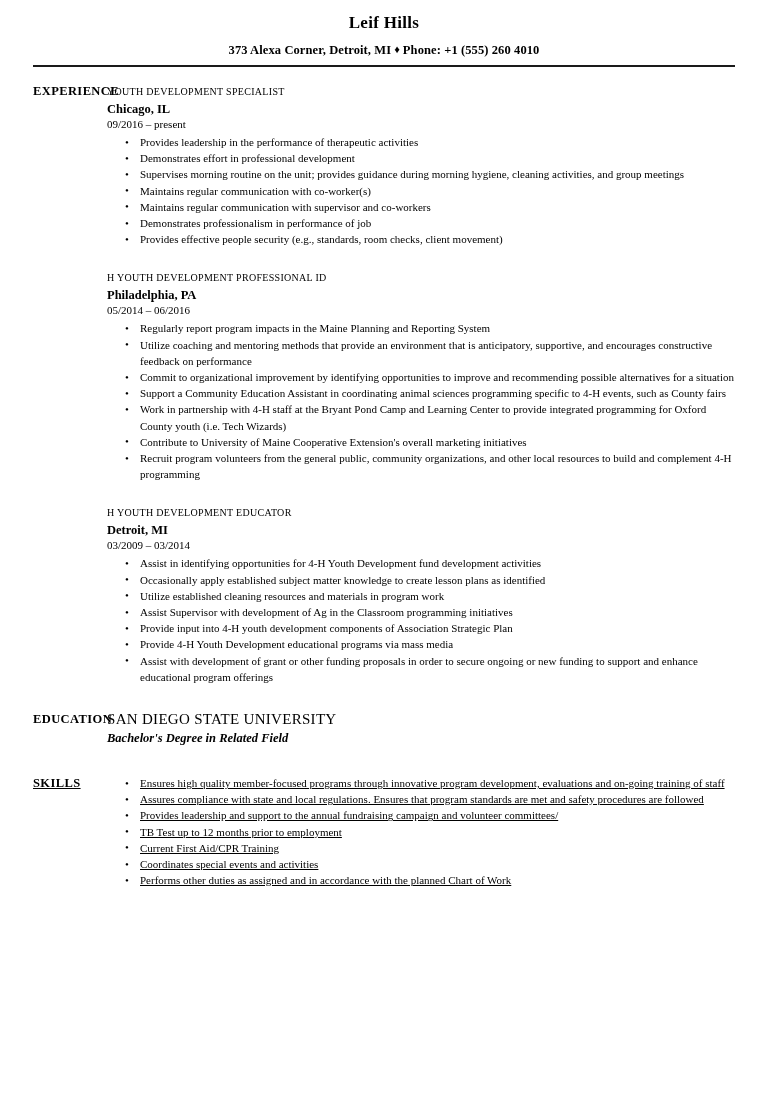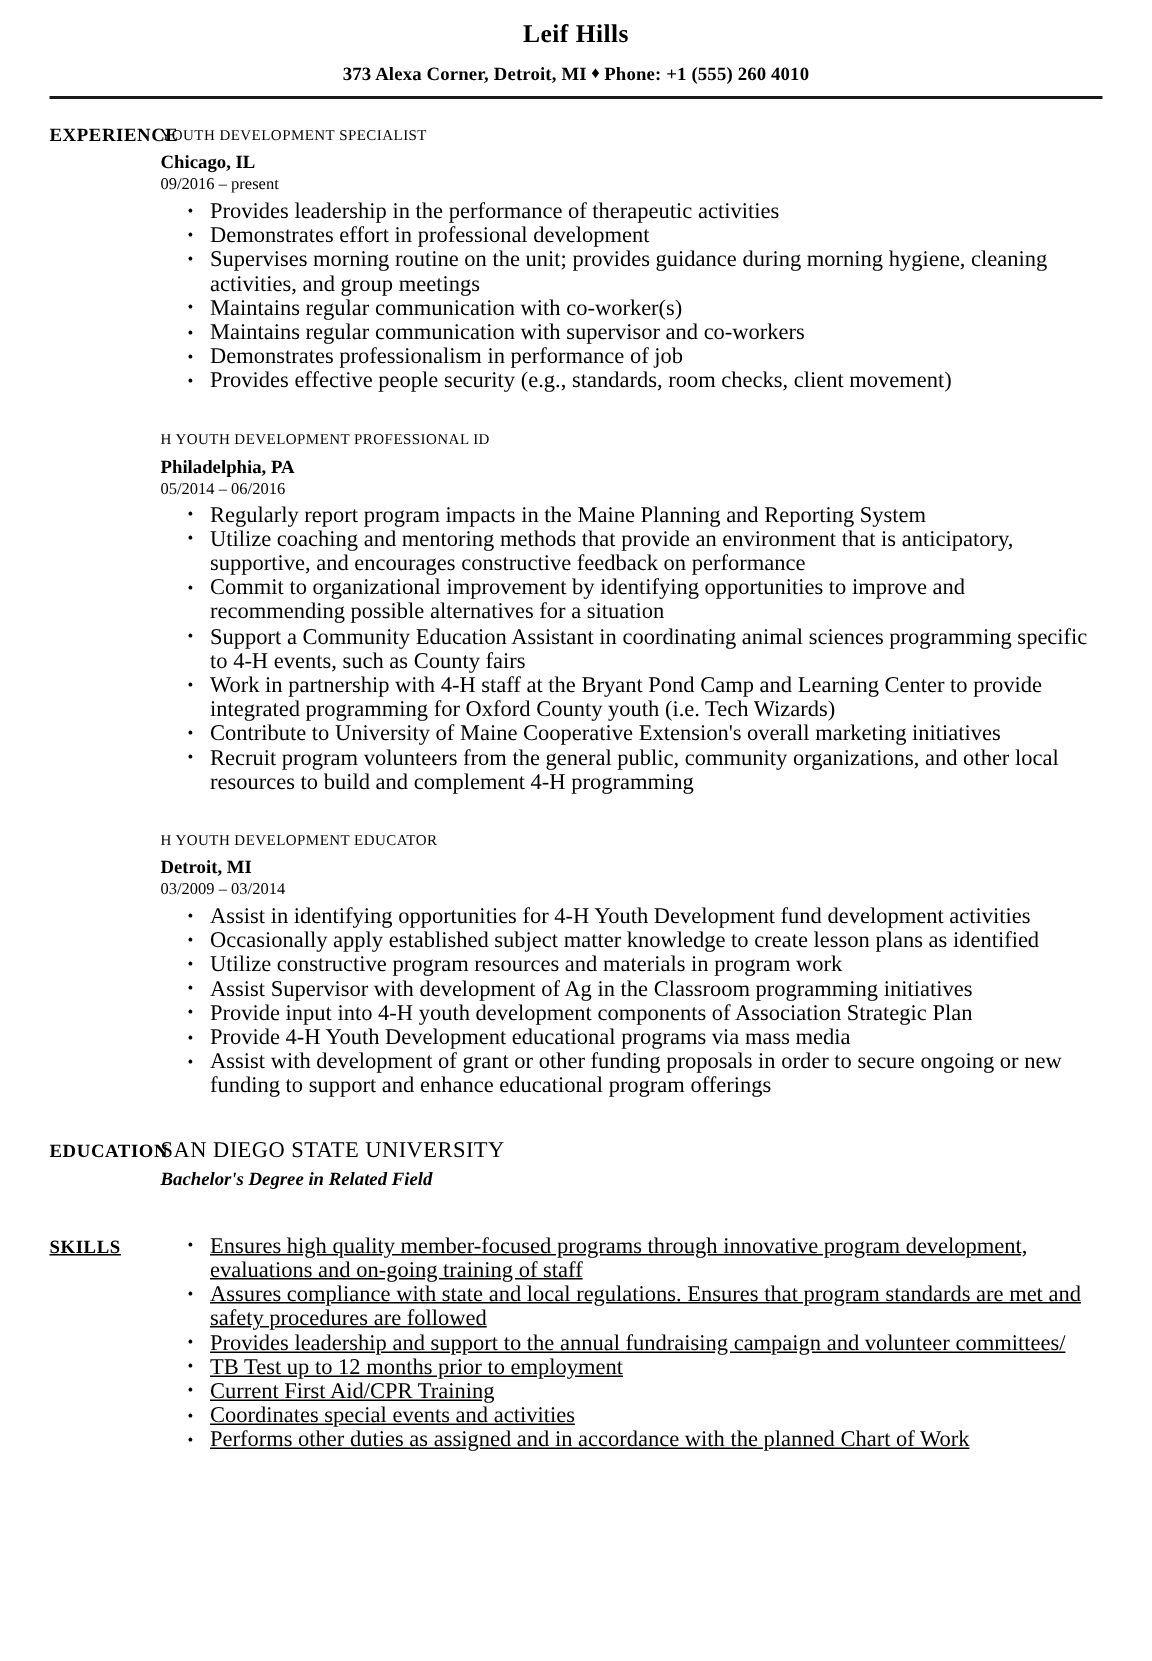--- a/index.html
+++ b/index.html
@@ -104,21 +104,21 @@
   }
 
   
   ul.bullets {
     list-style: none;
     margin: 2px 0 0 0;
     padding: 0 0 0 18px;
   }
   ul.bullets li {
     position: relative;
-    font-size: 15px;
+    font-size: 11px;
     line-height: 16.2px;
     padding-left: 15px;
     margin: 0 0 0 0;
   }
   ul.bullets li::before {
     content: "\2022";
     position: absolute;
     left: 0;
     top: -0.5px;
     font-size: 11px;
@@ -190,21 +190,21 @@
         </ul>
       </div>
 
       <div class="job">
         <div class="job-title">H YOUTH DEVELOPMENT EDUCATOR</div>
         <div class="job-location">Detroit, MI</div>
         <div class="job-dates">03/2009 – 03/2014</div>
         <ul class="bullets">
           <li>Assist in identifying opportunities for 4-H Youth Development fund development activities</li>
           <li>Occasionally apply established subject matter knowledge to create lesson plans as identified</li>
-          <li>Utilize constructive program resources and materials in program work</li>
+          <li>Utilize established cleaning resources and materials in program work</li>
           <li>Assist Supervisor with development of Ag in the Classroom programming initiatives</li>
           <li>Provide input into 4-H youth development components of Association Strategic Plan</li>
           <li>Provide 4-H Youth Development educational programs via mass media</li>
           <li>Assist with development of grant or other funding proposals in order to secure ongoing or new funding to support and enhance educational program offerings</li>
         </ul>
       </div>
 
     </div>
   </div>
 

